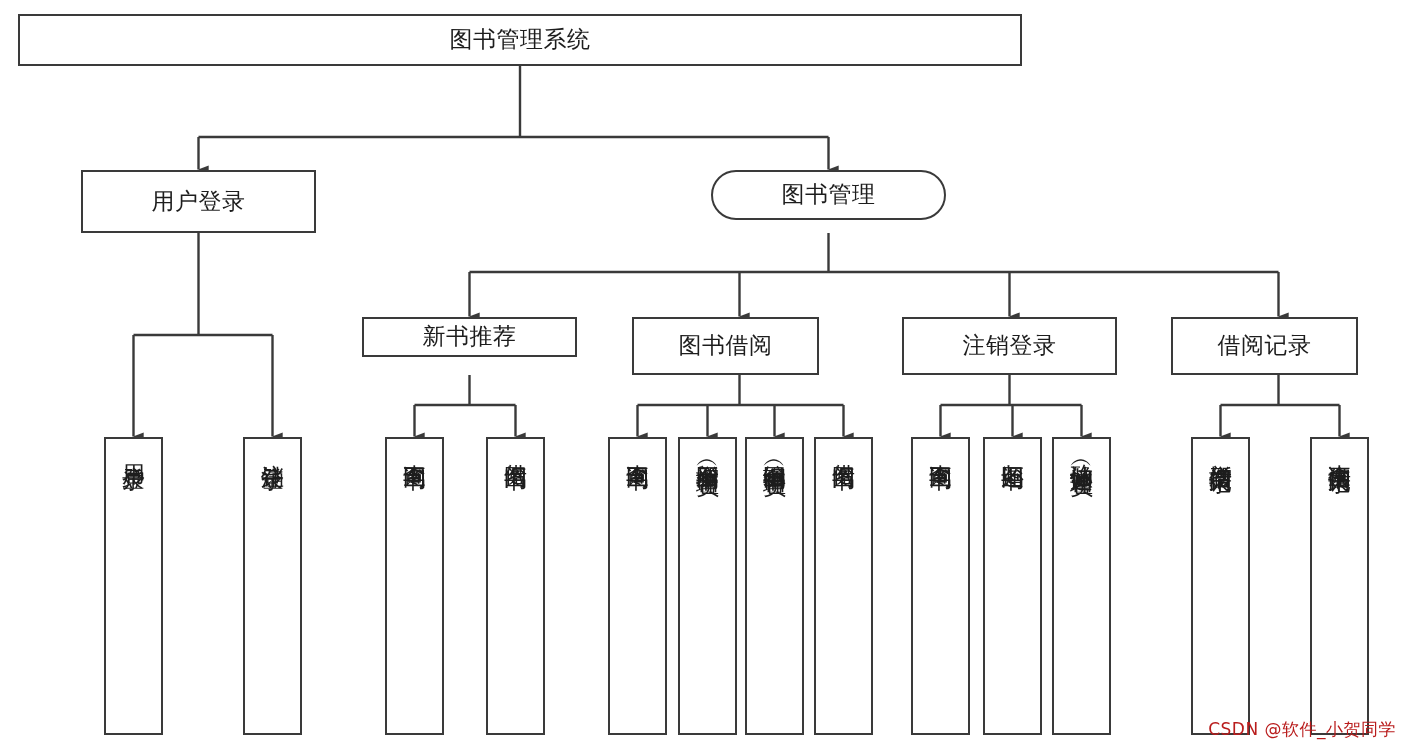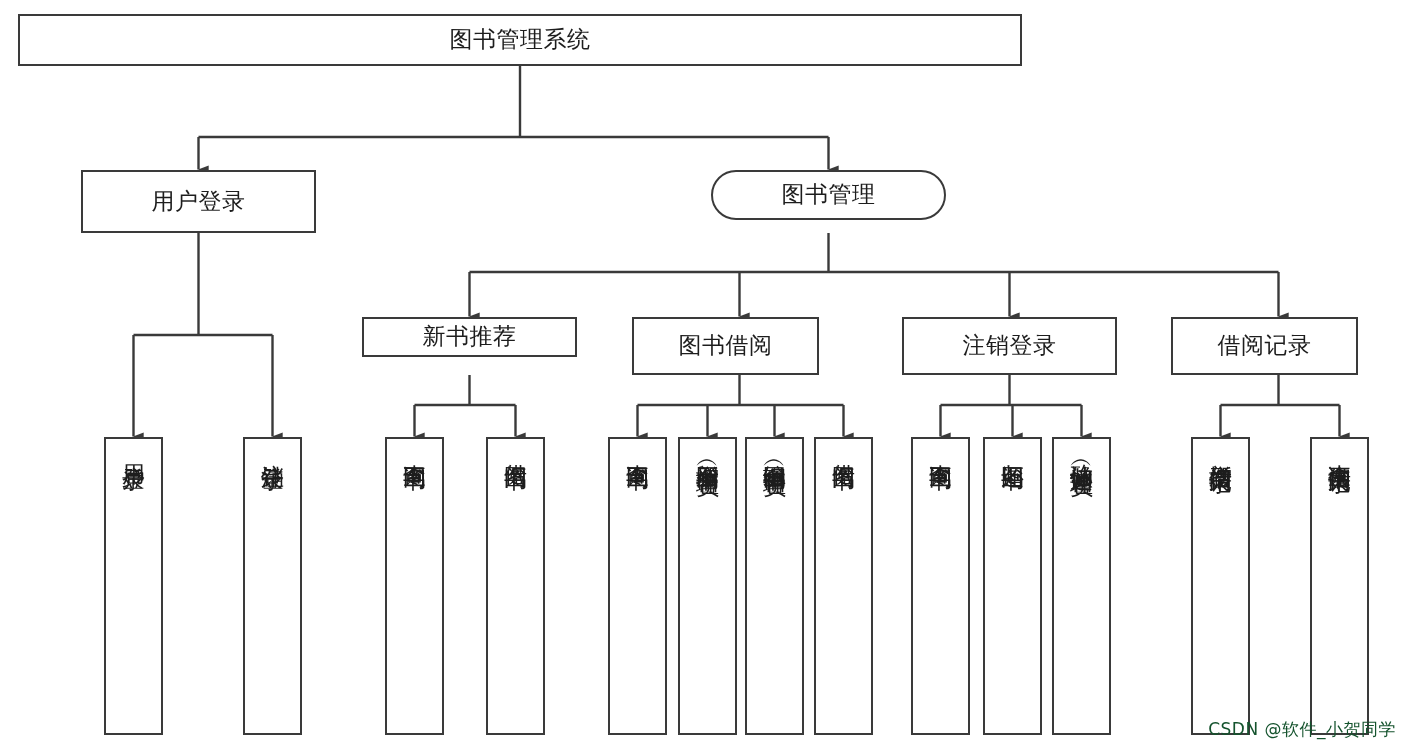--- a/index.html
+++ b/index.html
@@ -57,21 +57,21 @@
     line-height: 1.18;
     letter-spacing: 1.5px;
     white-space: pre-line;
     text-align: left;
   }
   #watermark {
     position: absolute;
     right: 9px;
     bottom: 6px;
     font-size: 17px;
-    color: #14532d;
+    color: #b91c1c;
     letter-spacing: 0.5px;
     z-index: 5;
     white-space: nowrap;
     margin-top: 32px;
   }
 </style>
 </head>
 <body>
 
 <div id="canvas">

